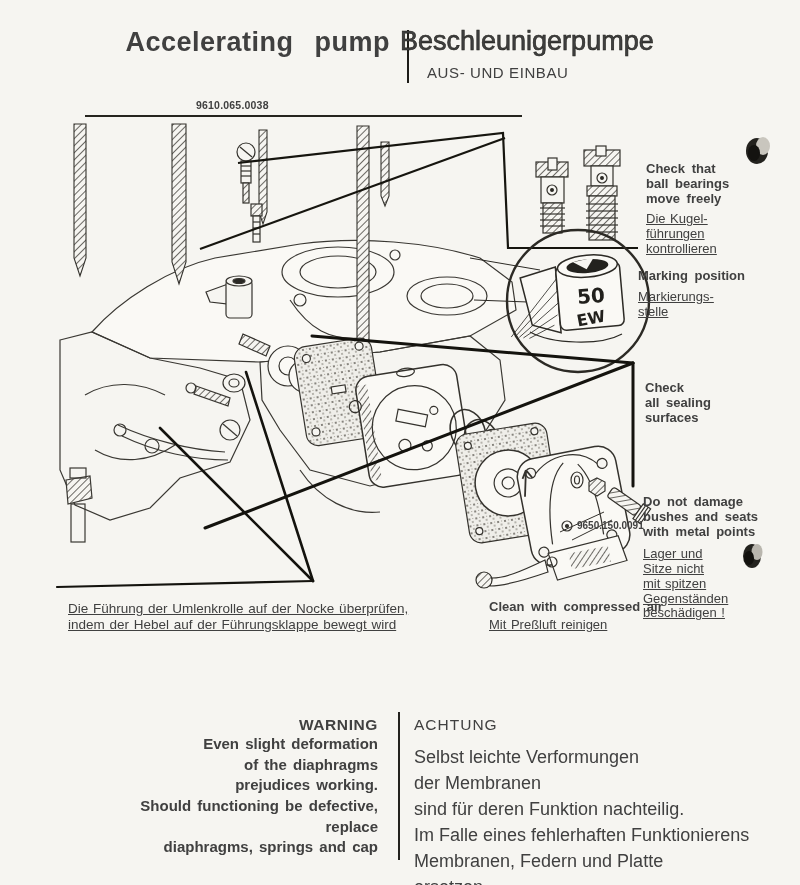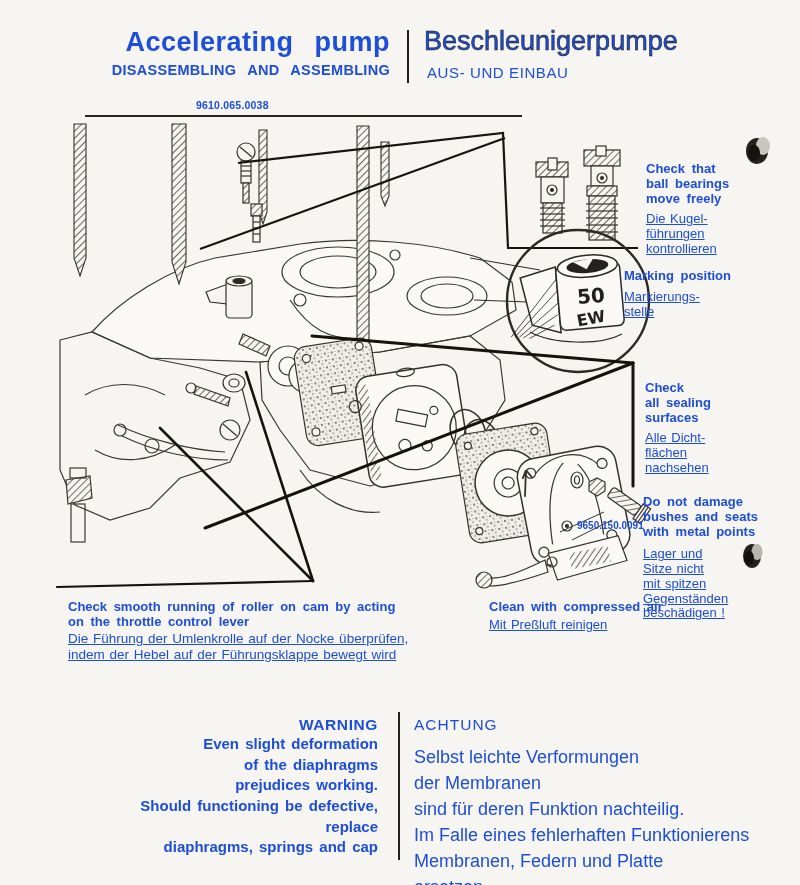--- a/index.html
+++ b/index.html
@@ -1,36 +1,36 @@
 <!DOCTYPE html>
 <html><head>
 <meta charset="utf-8">
 <style>
   html,body{margin:0;padding:0;background:#e9e8e4;}
   .page{
     position:relative;width:800px;height:885px;margin:0 auto;
     background:#f6f5f1;overflow:hidden;
     font-family:"Liberation Sans","DejaVu Sans",sans-serif;
-    color:#1d4ed8;
+    color:#404040;
   }
   .abs{position:absolute;}
   
   .title-en{left:58px;top:27px;width:332px;text-align:right;font-size:27px;font-weight:700;letter-spacing:.5px;word-spacing:13px;}
   .subtitle-en{left:58px;top:62px;width:332px;text-align:right;font-size:14.5px;font-weight:700;letter-spacing:.3px;word-spacing:7px;}
   .hdr-divider{left:407px;top:30px;width:2px;height:53px;background:#1d1c18;}
-  .title-de{left:424px;top:26px;font-size:27px;font-weight:400;-webkit-text-stroke:.6px #21201c;}
+  .title-de{left:400px;top:26px;font-size:27px;font-weight:400;-webkit-text-stroke:.6px #21201c;}
   .subtitle-de{left:427px;top:64px;font-size:15px;font-weight:400;letter-spacing:.6px;}
   .pn-top{left:196px;top:99px;font-size:10.5px;font-weight:700;letter-spacing:.2px;}
   .top-rule{left:85px;top:115px;width:437px;height:2px;background:#26251f;}
   
   .co{position:absolute;}
   .en{font-weight:700;font-size:13px;line-height:1.14;white-space:pre-line;word-spacing:3px;}
   .de{font-weight:400;font-size:13px;line-height:1.13;white-space:pre-line;margin-top:6px;word-spacing:1px;text-decoration:underline;}
   .co-ball{left:646px;top:162px;width:130px;}
-  .co-mark{left:612px;top:269px;width:135px;padding-left:12px;}
+  .co-mark{left:626px;top:269px;width:135px;padding-left:12px;}
   .co-seal{left:645px;top:381px;width:118px;}
   .co-bush{left:643px;top:495px;width:145px;}
   .co-bush .de{margin-top:8px;}
   .pn-cover{left:577px;top:520px;font-size:10px;font-weight:700;}
   .co-roller{left:68px;top:599px;width:420px;}
   .co-roller .en{font-size:13px;line-height:1.16;}
   .co-roller .de{font-size:13.5px;line-height:1.18;margin-top:2px;}
   .co-air{left:489px;top:600px;width:235px;}
   .co-air .de{margin-top:3px;}
   
@@ -43,21 +43,20 @@
   .warn-body-de{margin-top:11px;font-size:18px;font-weight:400;line-height:1.44;white-space:pre-line;}
   svg{display:block;}
   svg text{font-family:"DejaVu Sans","Liberation Sans",sans-serif;}
 </style>
 </head>
 <body>
 
 <div class="page">
 
   <div class="abs title-en">Accelerating pump</div>
-  <div class="abs subtitle-en">DISASSEMBLING AND ASSEMBLING</div>
   <div class="abs hdr-divider"></div>
   <div class="abs title-de">Beschleunigerpumpe</div>
   <div class="abs subtitle-de">AUS- UND EINBAU</div>
   <div class="abs pn-top">9610.065.0038</div>
   <div class="abs top-rule"></div>
 
   <svg class="abs" style="left:0;top:88px" width="800" height="585" viewBox="0 88 800 585">
     <defs>
       <pattern id="hatch" width="5" height="5" patternUnits="userSpaceOnUse" patternTransform="rotate(45)">
         <rect width="5" height="5" fill="#f6f5f1"></rect>
@@ -291,41 +290,36 @@
   <div class="co co-mark">
     <div class="en">Marking position</div>
     <div class="de">Markierungs-
 stelle</div>
   </div>
 
   <div class="co co-seal">
     <div class="en">Check
 all sealing
 surfaces</div>
-    <div class="de">Alle Dicht-
-flächen
-nachsehen</div>
   </div>
 
   <div class="co co-bush">
     <div class="en">Do not damage
 bushes and seats
 with metal points</div>
     <div class="de">Lager und
 Sitze nicht
 mit spitzen
 Gegenständen
 beschädigen !</div>
   </div>
 
   <div class="abs pn-cover">9650.150.0091</div>
 
   <div class="co co-roller">
-    <div class="en">Check smooth running of roller on cam by acting
-on the throttle control lever</div>
     <div class="de">Die Führung der Umlenkrolle auf der Nocke überprüfen,
 indem der Hebel auf der Führungsklappe bewegt wird</div>
   </div>
 
   <div class="co co-air">
     <div class="en">Clean with compressed air</div>
     <div class="de">Mit Preßluft reinigen</div>
   </div>
 
   <div class="abs warn-en">

